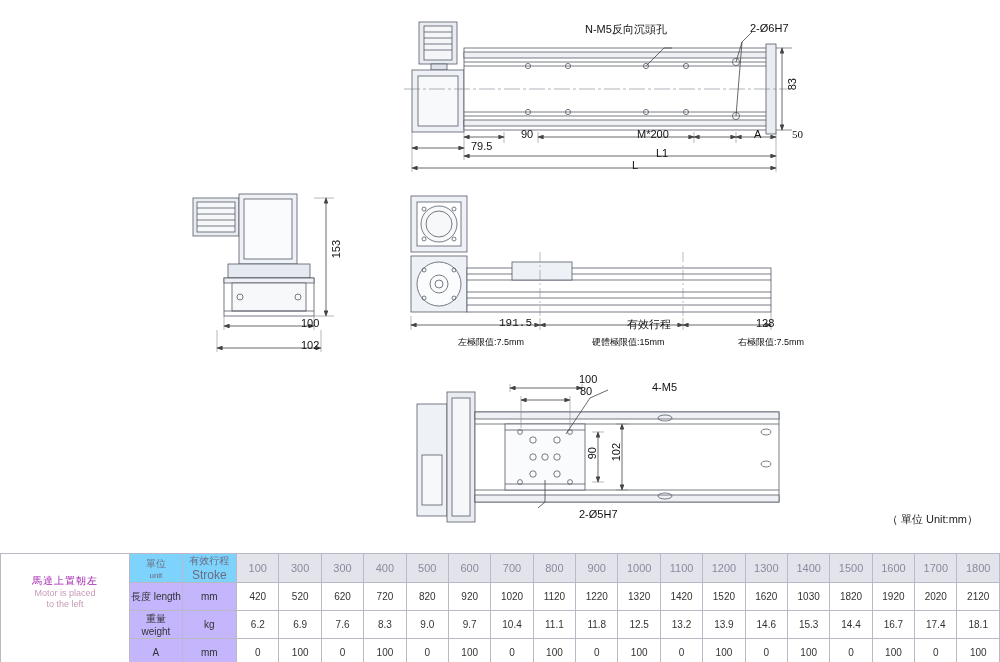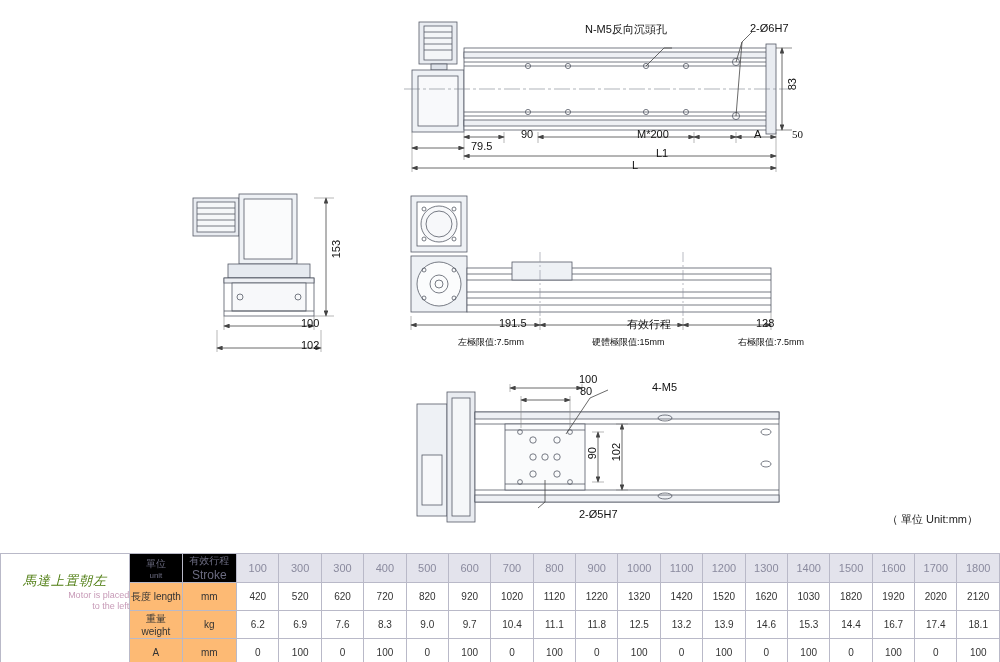--- a/index.html
+++ b/index.html
@@ -19,29 +19,29 @@
   
   .tbl{
     position:absolute;left:0;top:553px;width:1000px;height:109px;
     border-collapse:collapse;table-layout:fixed;
   }
   .tbl td{
     border:1px solid #b9b9c8;
     font-size:10px;text-align:center;vertical-align:middle;
     padding:0;height:27px;color:#333;background:#ffffff;
   }
-  .tbl td.hdr{background:#000000;color:#6b6b80;font-size:10px;}
+  .tbl td.hdr{background:#7dd3fc;color:#6b6b80;font-size:10px;}
   .tbl td.hdr-num{background:#e3e3ec;color:#8a8a9e;font-size:11px;}
-  .tbl td.lab{background:#fdba74;color:#333;font-size:10px;}
+  .tbl td.lab{background:#c4b5fd;color:#333;font-size:10px;}
   .brand{
     background:#e8cfe0;color:#7a2b5e;vertical-align:top;
     text-align:left;padding:6px 8px;border:1px solid #d3b6c8;
   }
-  .brand .cn{font-size:13px;letter-spacing:1px;color:#4d7c0f;font-style:italic;}
-  .brand .en{font-size:9px;color:#c79ab7;line-height:11px;text-align:right;}
+  .brand .cn{font-size:10px;letter-spacing:1px;color:#a21caf;}
+  .brand .en{font-size:9px;color:#c79ab7;line-height:11px;}
   .brand .ul{font-size:22px;color:#ffffff;margin-top:10px;letter-spacing:1px;}
   .unitnote{position:absolute;right:22px;top:512px;font-size:11px;color:#222;}
   svg{display:block;}
 </style>
 </head>
 <body>
 
 <div class="canvas">
 
 <svg width="1000" height="545" viewBox="0 0 1000 545">
@@ -252,21 +252,21 @@
 <div class="abs lbl" style="left:593px;top:128px;">M*200</div>
 <div class="abs lbl" style="left:710px;top:128px;">A</div>
 <div class="abs lbl" style="left:748px;top:128px;font-family:Liberation Serif, serif;">50</div>
 <div class="abs lbl" style="left:612px;top:147px;">L1</div>
 <div class="abs lbl" style="left:588px;top:159px;">L</div>
 
 <div class="abs lbl vert" style="left:330px;top:240px;">153</div>
 <div class="abs lbl" style="left:257px;top:317px;">100</div>
 <div class="abs lbl" style="left:257px;top:339px;">102</div>
 
-<div class="abs lbl" style="left:455px;top:317px;">191.5</div>
+<div class="abs lbl" style="left:455px;top:317px;font-family:Liberation Mono, monospace;">191.5</div>
 <div class="abs lbl" style="left:583px;top:317px;">有效行程</div>
 <div class="abs lbl" style="left:712px;top:317px;">128</div>
 <div class="abs lbl-sm" style="left:414px;top:336px;">左極限值:7.5mm</div>
 <div class="abs lbl-sm" style="left:548px;top:336px;">硬體極限值:15mm</div>
 <div class="abs lbl-sm" style="left:694px;top:336px;">右極限值:7.5mm</div>
 
 <div class="abs lbl" style="left:535px;top:373px;">100</div>
 <div class="abs lbl" style="left:536px;top:385px;">80</div>
 <div class="abs lbl" style="left:608px;top:381px;">4-M5</div>
 <div class="abs lbl" style="left:535px;top:508px;text-align:right;">2-Ø5H7</div>

